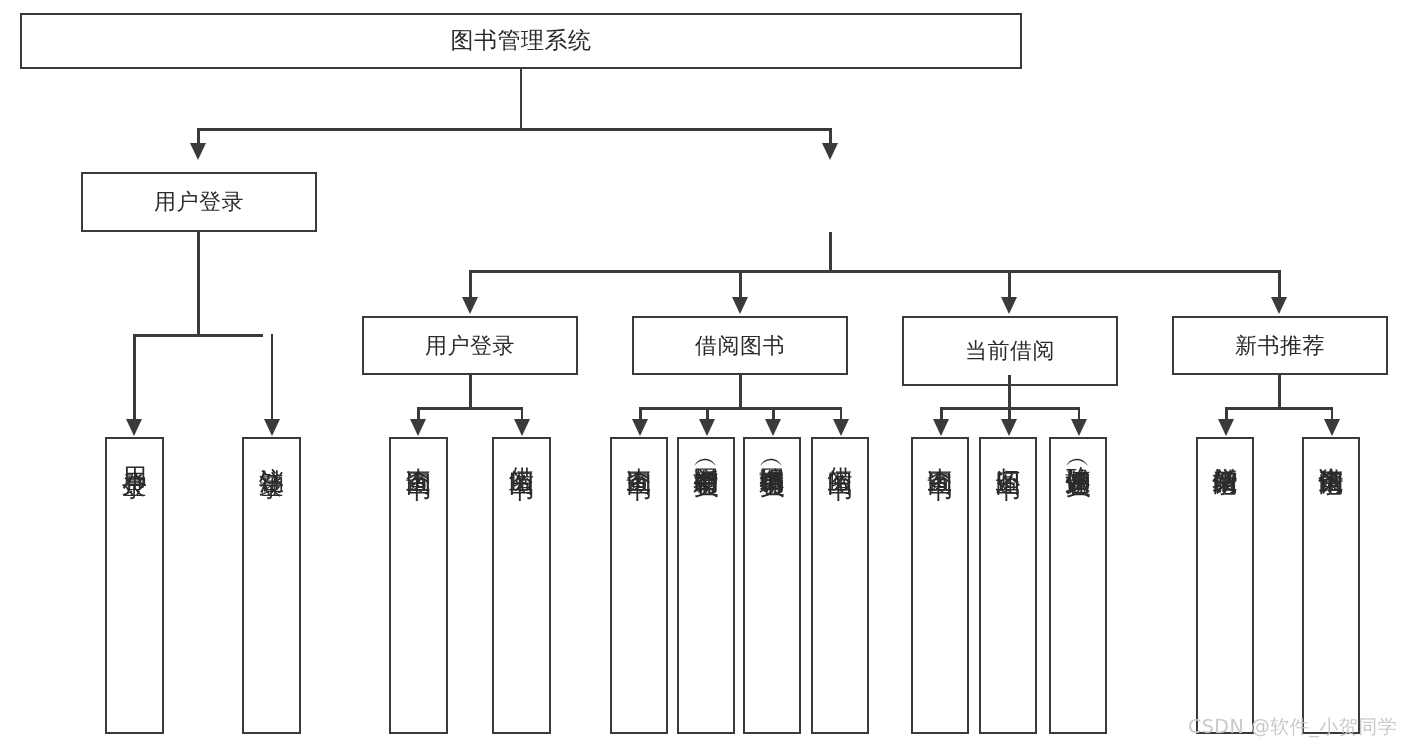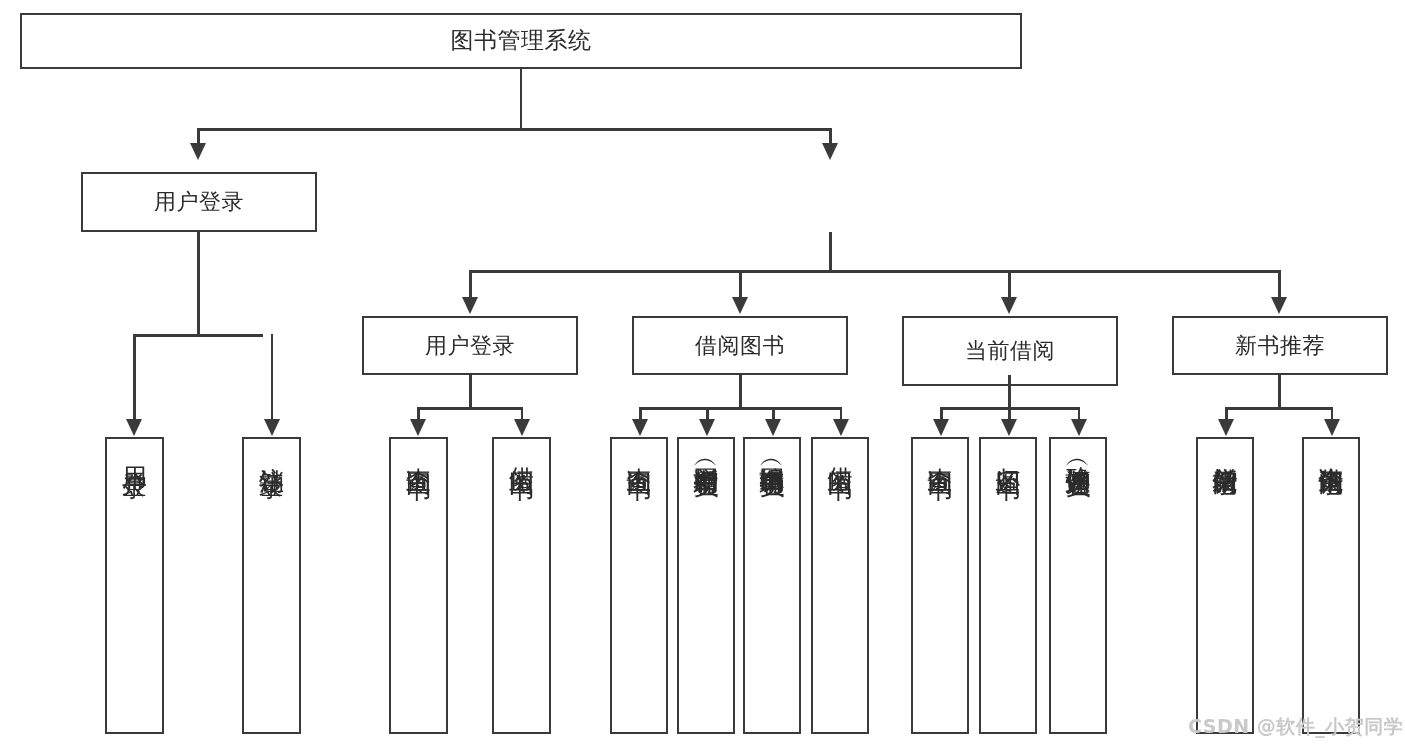--- a/index.html
+++ b/index.html
@@ -74,21 +74,20 @@
     border-right: 8px solid transparent;
     border-top: 17px solid #3a3a3a;
   }
   
   #watermark {
     position: absolute;
     color: #c9c9c9;
     font-size: 19px;
     white-space: nowrap;
     letter-spacing: 0.5px;
-    font-weight: bold;
   }
 </style>
 </head>
 <body>
 
 <div id="canvas">
 
   <div class="node root horiz" style="left:20px; top:13px; width:1002px; height:56px;justify-content:center;">
     <span class="label">图书管理系统</span>
   </div>

